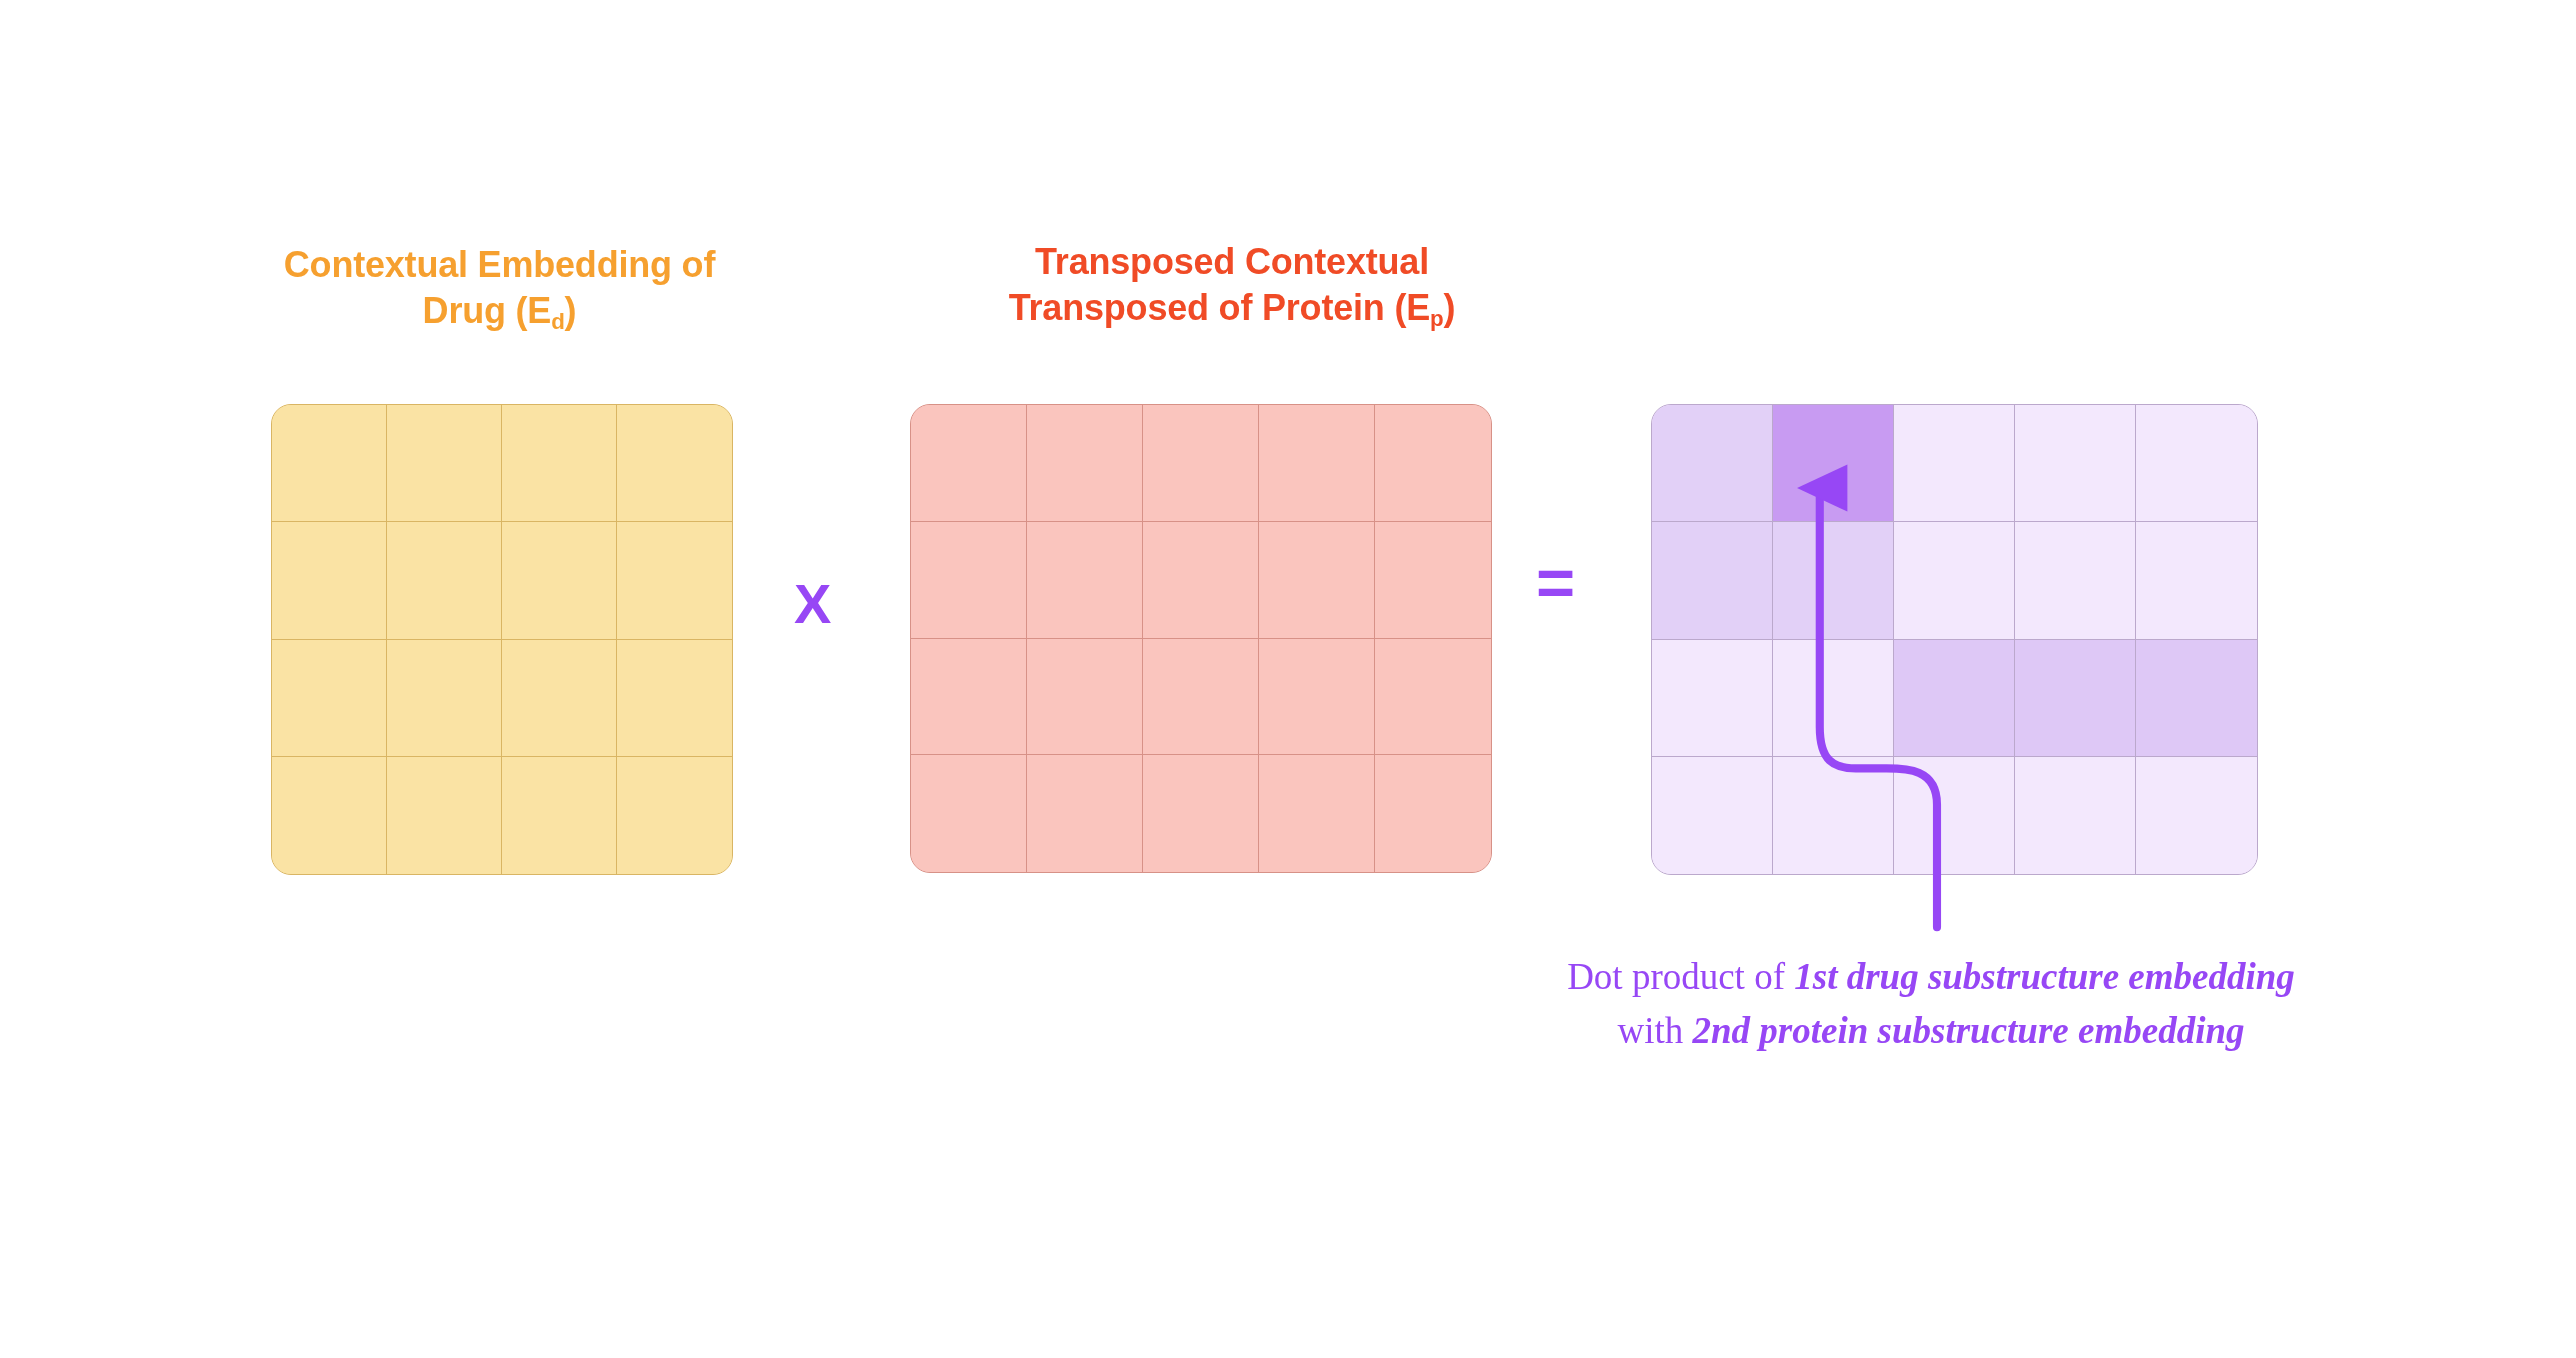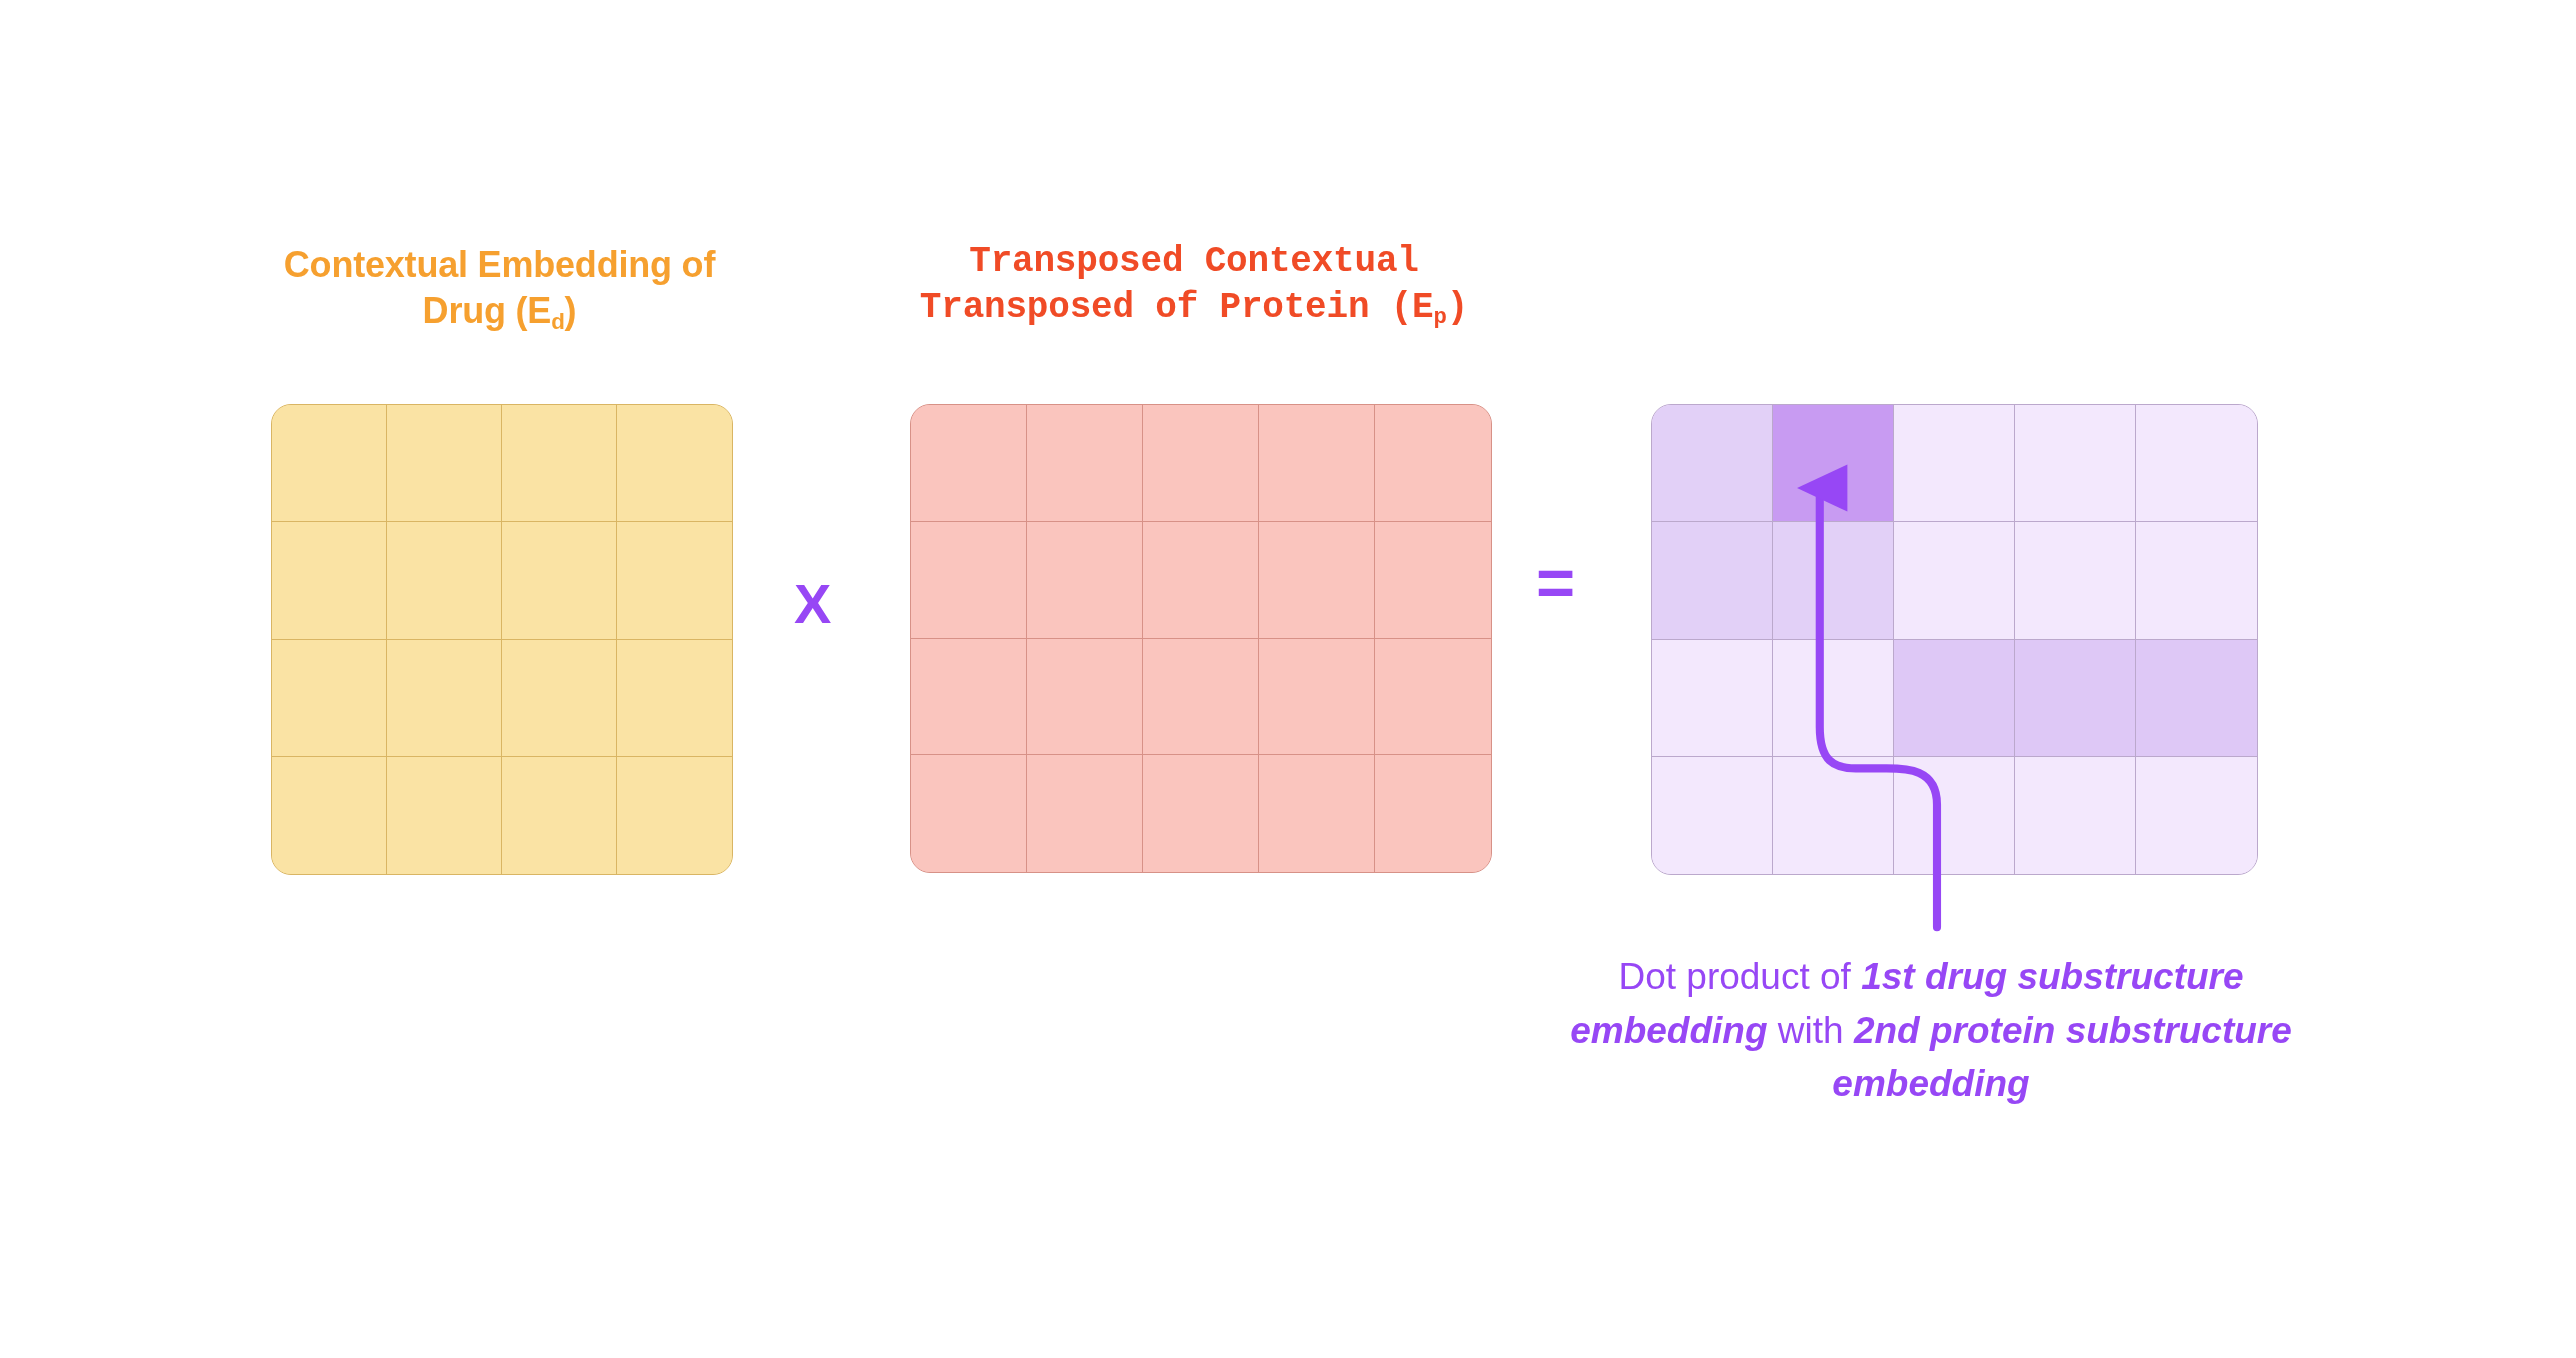--- a/index.html
+++ b/index.html
@@ -37,25 +37,24 @@
     top: 0.28em;
     font-weight: bold;
   }
   #title-drug {
     left: 226px;
     top: 242px;
     width: 547px;
     color: #F6A02F;
   }
   #title-protein {
-    left: 896px;
+    left: 934px;
     top: 239px;
     width: 596px;
     color: #F04B26;
-    font-family: Liberation Mono, monospace;
   }
   #title-matrix {
     left: 1652px;
     top: 246px;
     width: 610px;
     color: #9747F5;
   }
 
   
   .grid {
@@ -155,20 +154,21 @@
   #caption {
     position: absolute;
     left: 1534px;
     top: 950px;
     width: 794px;
     text-align: center;
     color: #9747F5;
     font-size: 37px;
     line-height: 1.45;
     font-weight: normal;
+    font-family: Liberation Serif, serif;
   }
   #caption em {
     font-style: italic;
     font-weight: bold;
   }
 </style>
 </head>
 <body>
 
 <div id="stage">

